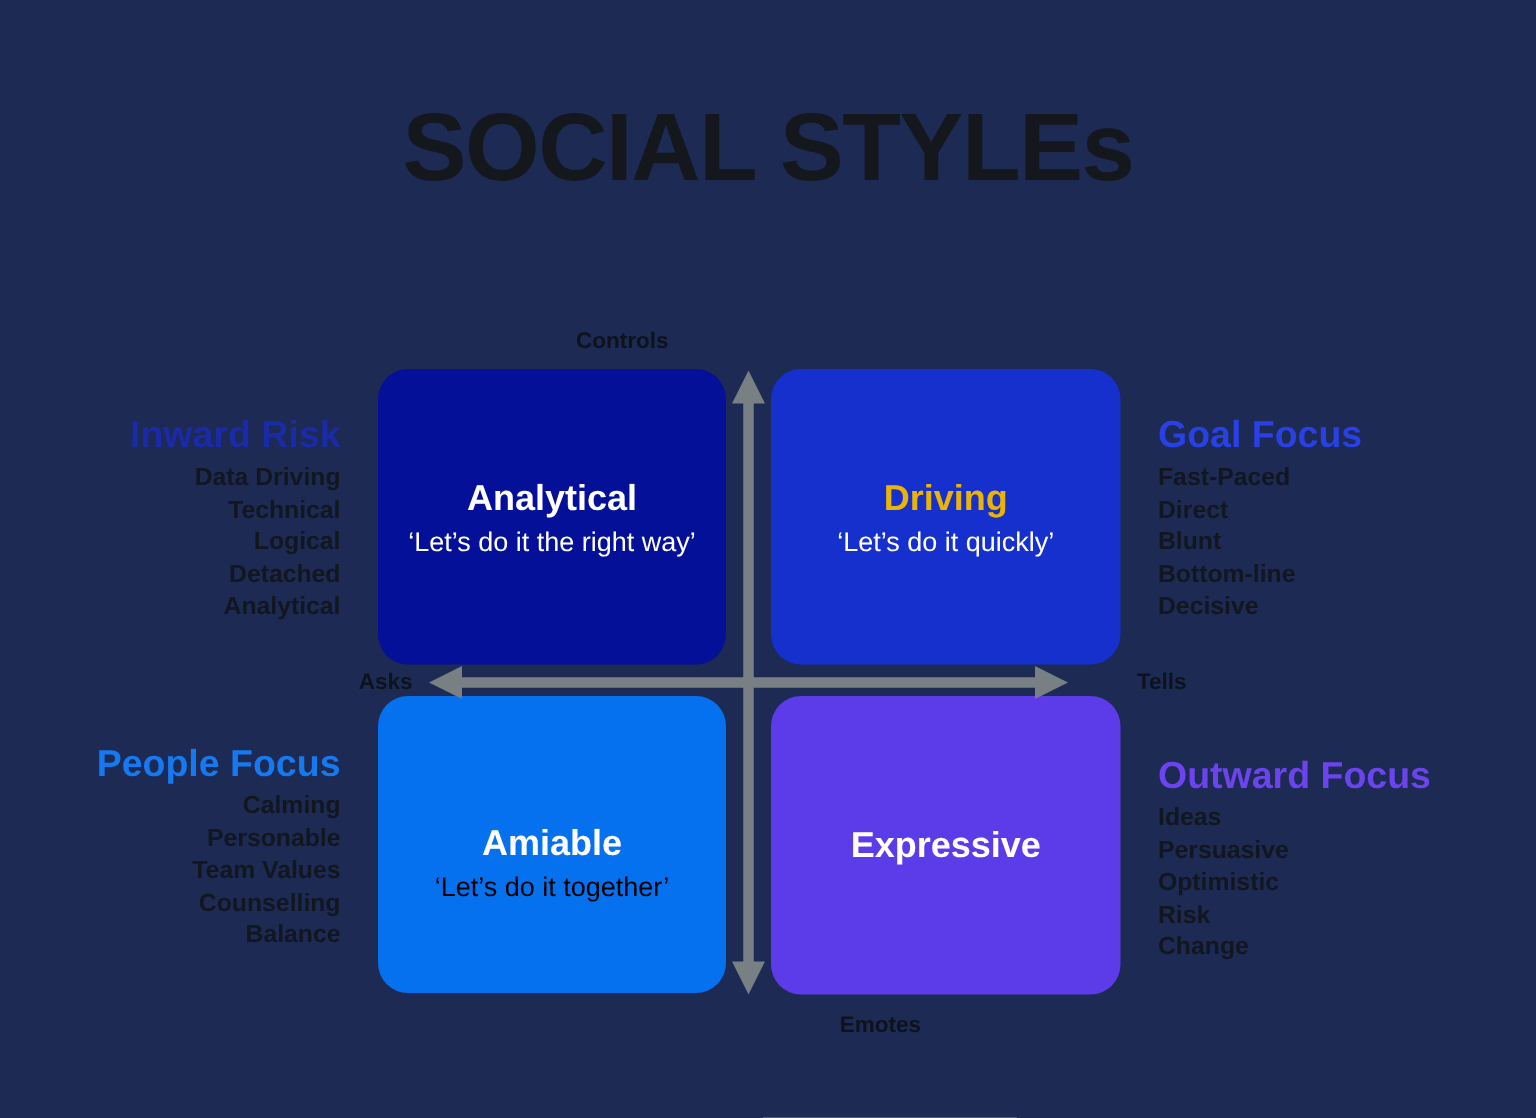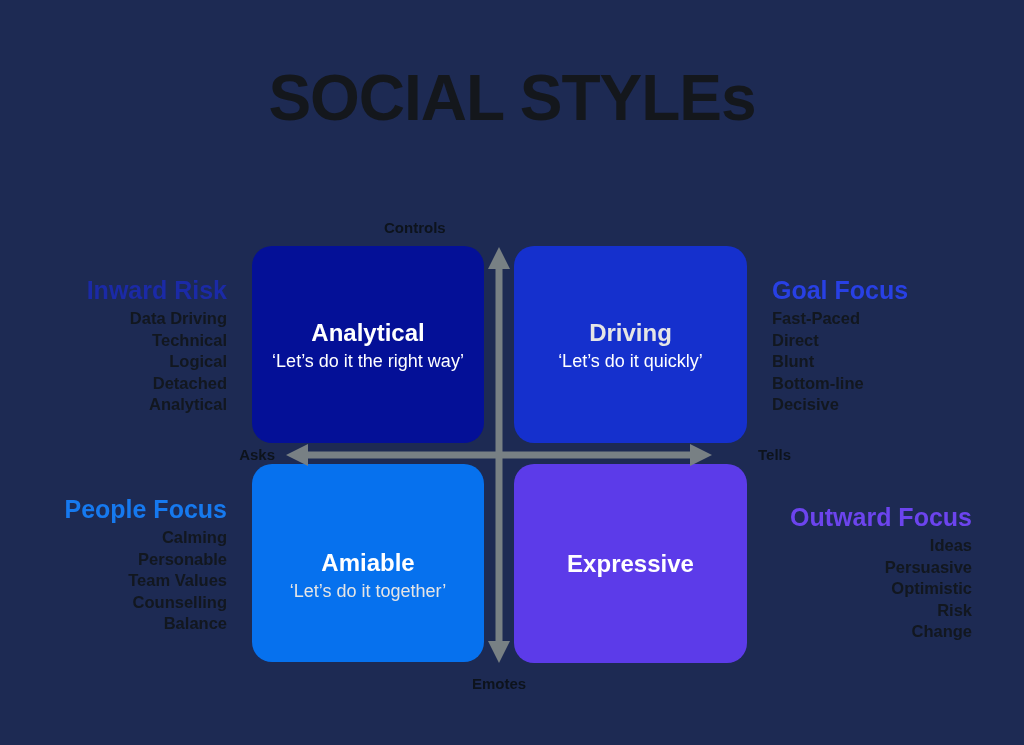--- a/index.html
+++ b/index.html
@@ -43,47 +43,47 @@
   .q-analytical{left:252px;top:246px;width:232px;height:197px;}
   .q-driving{left:514px;top:246px;width:233px;height:197px;}
   .q-amiable{left:252px;top:464px;width:232px;height:198px;}
   .q-expressive{left:514px;top:464px;width:233px;height:199px;justify-content:center;}
   .q-name{font-size:24px;font-weight:700;line-height:28px;}
   .q-tagline{font-size:18px;font-weight:400;line-height:19px;margin-top:5px;}
   .focus-group{position:absolute;width:200px;}
   .fg-inward{left:27px;top:276px;text-align:right;}
   .fg-goal{left:772px;top:276px;text-align:left;}
   .fg-people{left:27px;top:495px;text-align:right;}
-  .fg-outward{left:772px;top:503px;text-align:right;}
+  .fg-outward{left:772px;top:503px;text-align:left;}
   .focus-heading{font-size:25px;font-weight:700;line-height:28px;margin-bottom:4px;}
   .focus-item{font-size:16.5px;font-weight:600;line-height:21.5px;}
 </style>
 </head>
 <body>
 
 <div class="canvas" style="background-color: rgb(29, 42, 83);">
 
   <div class="title" style="color: rgb(20, 23, 28);">SOCIAL STYLEs</div>
 
   <div class="axis-label axis-controls" style="color: rgb(13, 19, 28);">Controls</div>
-  <div class="axis-label axis-emotes" style="color: rgb(13, 19, 28);">Emotes</div>
+  <div class="axis-label axis-emotes" style="color: rgb(13, 19, 28); text-align: right;">Emotes</div>
   <div class="axis-label axis-asks" style="color: rgb(13, 19, 28);">Asks</div>
   <div class="axis-label axis-tells" style="color: rgb(13, 19, 28);">Tells</div>
 
   <div class="quad q-analytical" style="background-color: rgb(4, 16, 151);">
     <div class="q-name" style="color: rgb(255, 255, 255);">Analytical</div>
     <div class="q-tagline" style="color: rgb(255, 255, 255);">‘Let’s do it the right way’</div>
   </div>
   <div class="quad q-driving" style="background-color: rgb(21, 48, 205);">
-    <div class="q-name" style="color: #e5e5e5;">Driving</div>
+    <div class="q-name" style="color: #eab308;">Driving</div>
     <div class="q-tagline" style="color: rgb(255, 255, 255);">‘Let’s do it quickly’</div>
   </div>
   <div class="quad q-amiable" style="background-color: rgb(6, 113, 238);">
     <div class="q-name" style="color: rgb(255, 255, 255); margin-top: 24px;">Amiable</div>
-    <div class="q-tagline" style="color: #e5e5e5;">‘Let’s do it together’</div>
+    <div class="q-tagline" style="color: #000000;">‘Let’s do it together’</div>
   </div>
   <div class="quad q-expressive" style="background-color: rgb(92, 59, 233);">
     <div class="q-name" style="color: rgb(255, 255, 255);">Expressive</div>
   </div>
 
   <svg class="arrow-svg" style="left:483px;top:247px;" width="32" height="416" viewBox="0 0 32 416" aria-hidden="true">
     <line class="arrow-shaft" x1="16" y1="20" x2="16" y2="396"></line>
     <polygon class="arrow-head" points="16,0 27,22 5,22"></polygon>
     <polygon class="arrow-head" points="16,416 27,394 5,394"></polygon>
   </svg>

